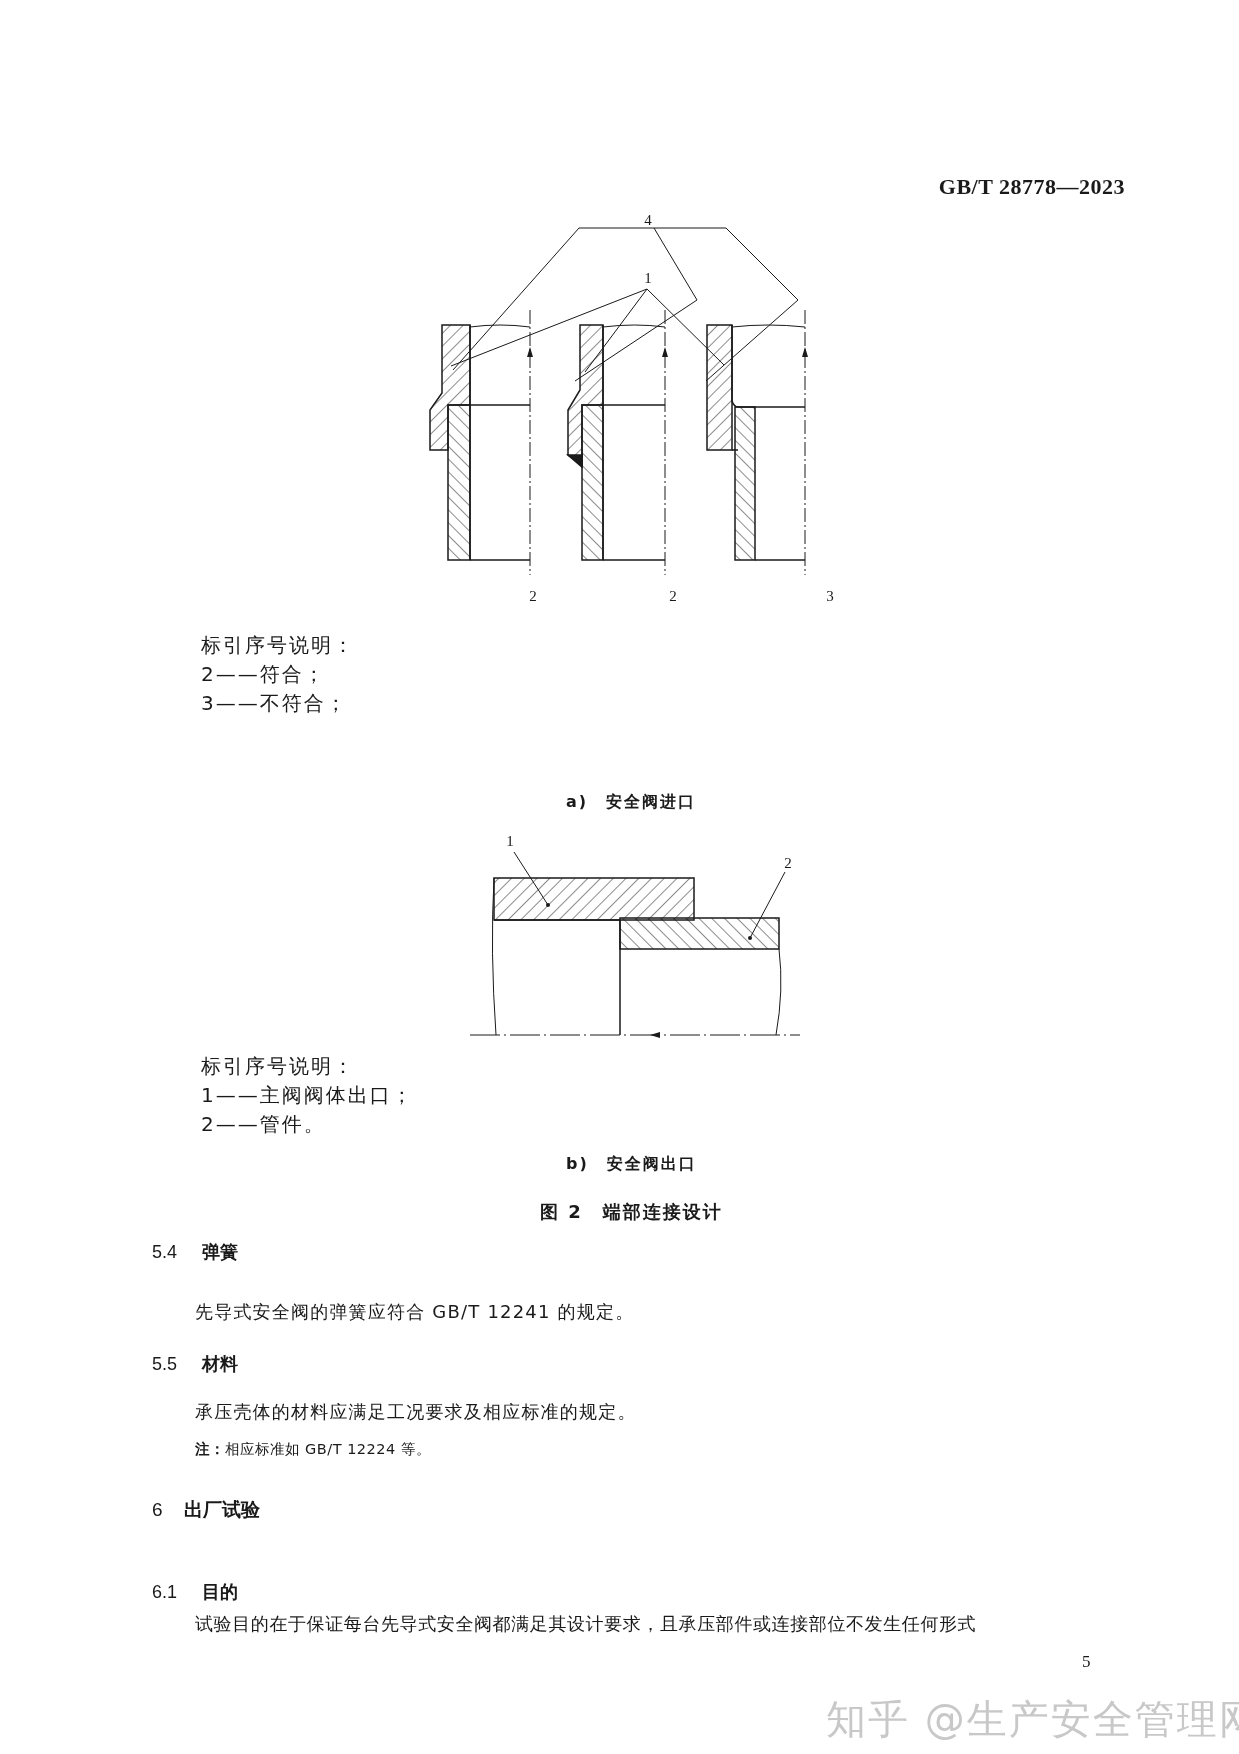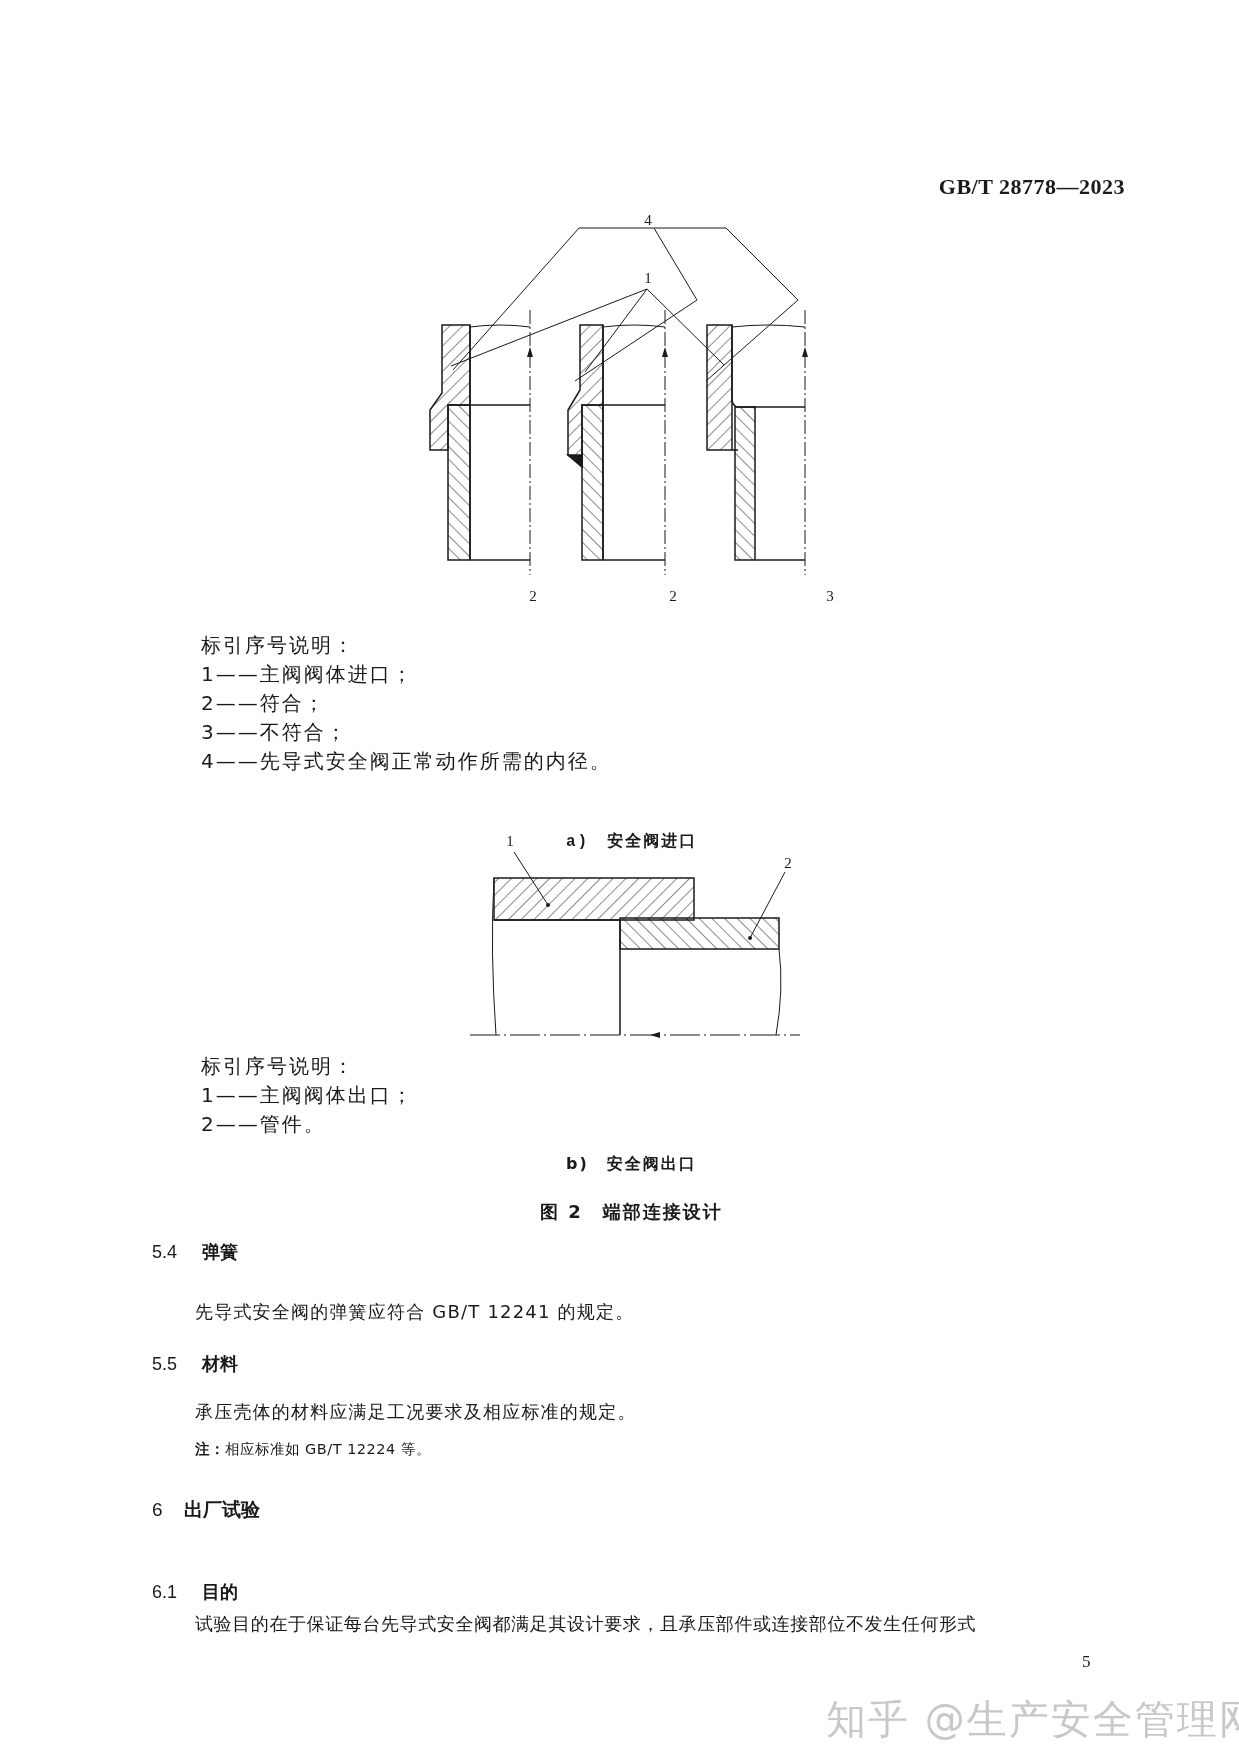--- a/index.html
+++ b/index.html
@@ -86,26 +86,24 @@
     <line x1="385" y1="95" x2="385" y2="360" stroke-dasharray="14,3,2,3" stroke-width="1"></line>
     <polygon points="385,132 382,142 388,142" fill="#1a1a1a" stroke="none"></polygon>
   </g>
   <text x="113" y="386" text-anchor="middle">2</text>
   <text x="253" y="386" text-anchor="middle">2</text>
   <text x="410" y="386" text-anchor="middle">3</text>
 </svg>
 
 <div class="abs legend" style="top:632px;">
   <div>标引序号说明：</div>
-  <div>1——主阀阀体进口；</div>
   <div>2——符合；</div>
   <div>3——不符合；</div>
-  <div>4——先导式安全阀正常动作所需的内径。</div>
 </div>
-<div class="abs caption" style="left:566px;top:831px;font-family:Liberation Mono, monospace;">a)　安全阀进口</div>
+<div class="abs caption" style="left:566px;top:792px;">a)　安全阀进口</div>
 
 <svg class="abs" style="left:470px;top:830px;" width="340" height="215" viewBox="0 0 340 215">
   <g stroke="#1a1a1a" stroke-width="1.5">
     <rect x="24" y="48" width="200" height="42" fill="url(#hatchA)"></rect>
     <rect x="150" y="88" width="159" height="31" fill="url(#hatchB)"></rect>
     <line x1="24" y1="90" x2="150" y2="90"></line>
     <line x1="150" y1="90" x2="150" y2="205"></line>
     <path d="M24,48 Q20,120 26,205" fill="none" stroke-width="1"></path>
     <path d="M309,119 Q314,160 306,205" fill="none" stroke-width="1"></path>
     <line x1="0" y1="205" x2="330" y2="205" stroke-dasharray="30,4,2,4" stroke-width="1"></line>

